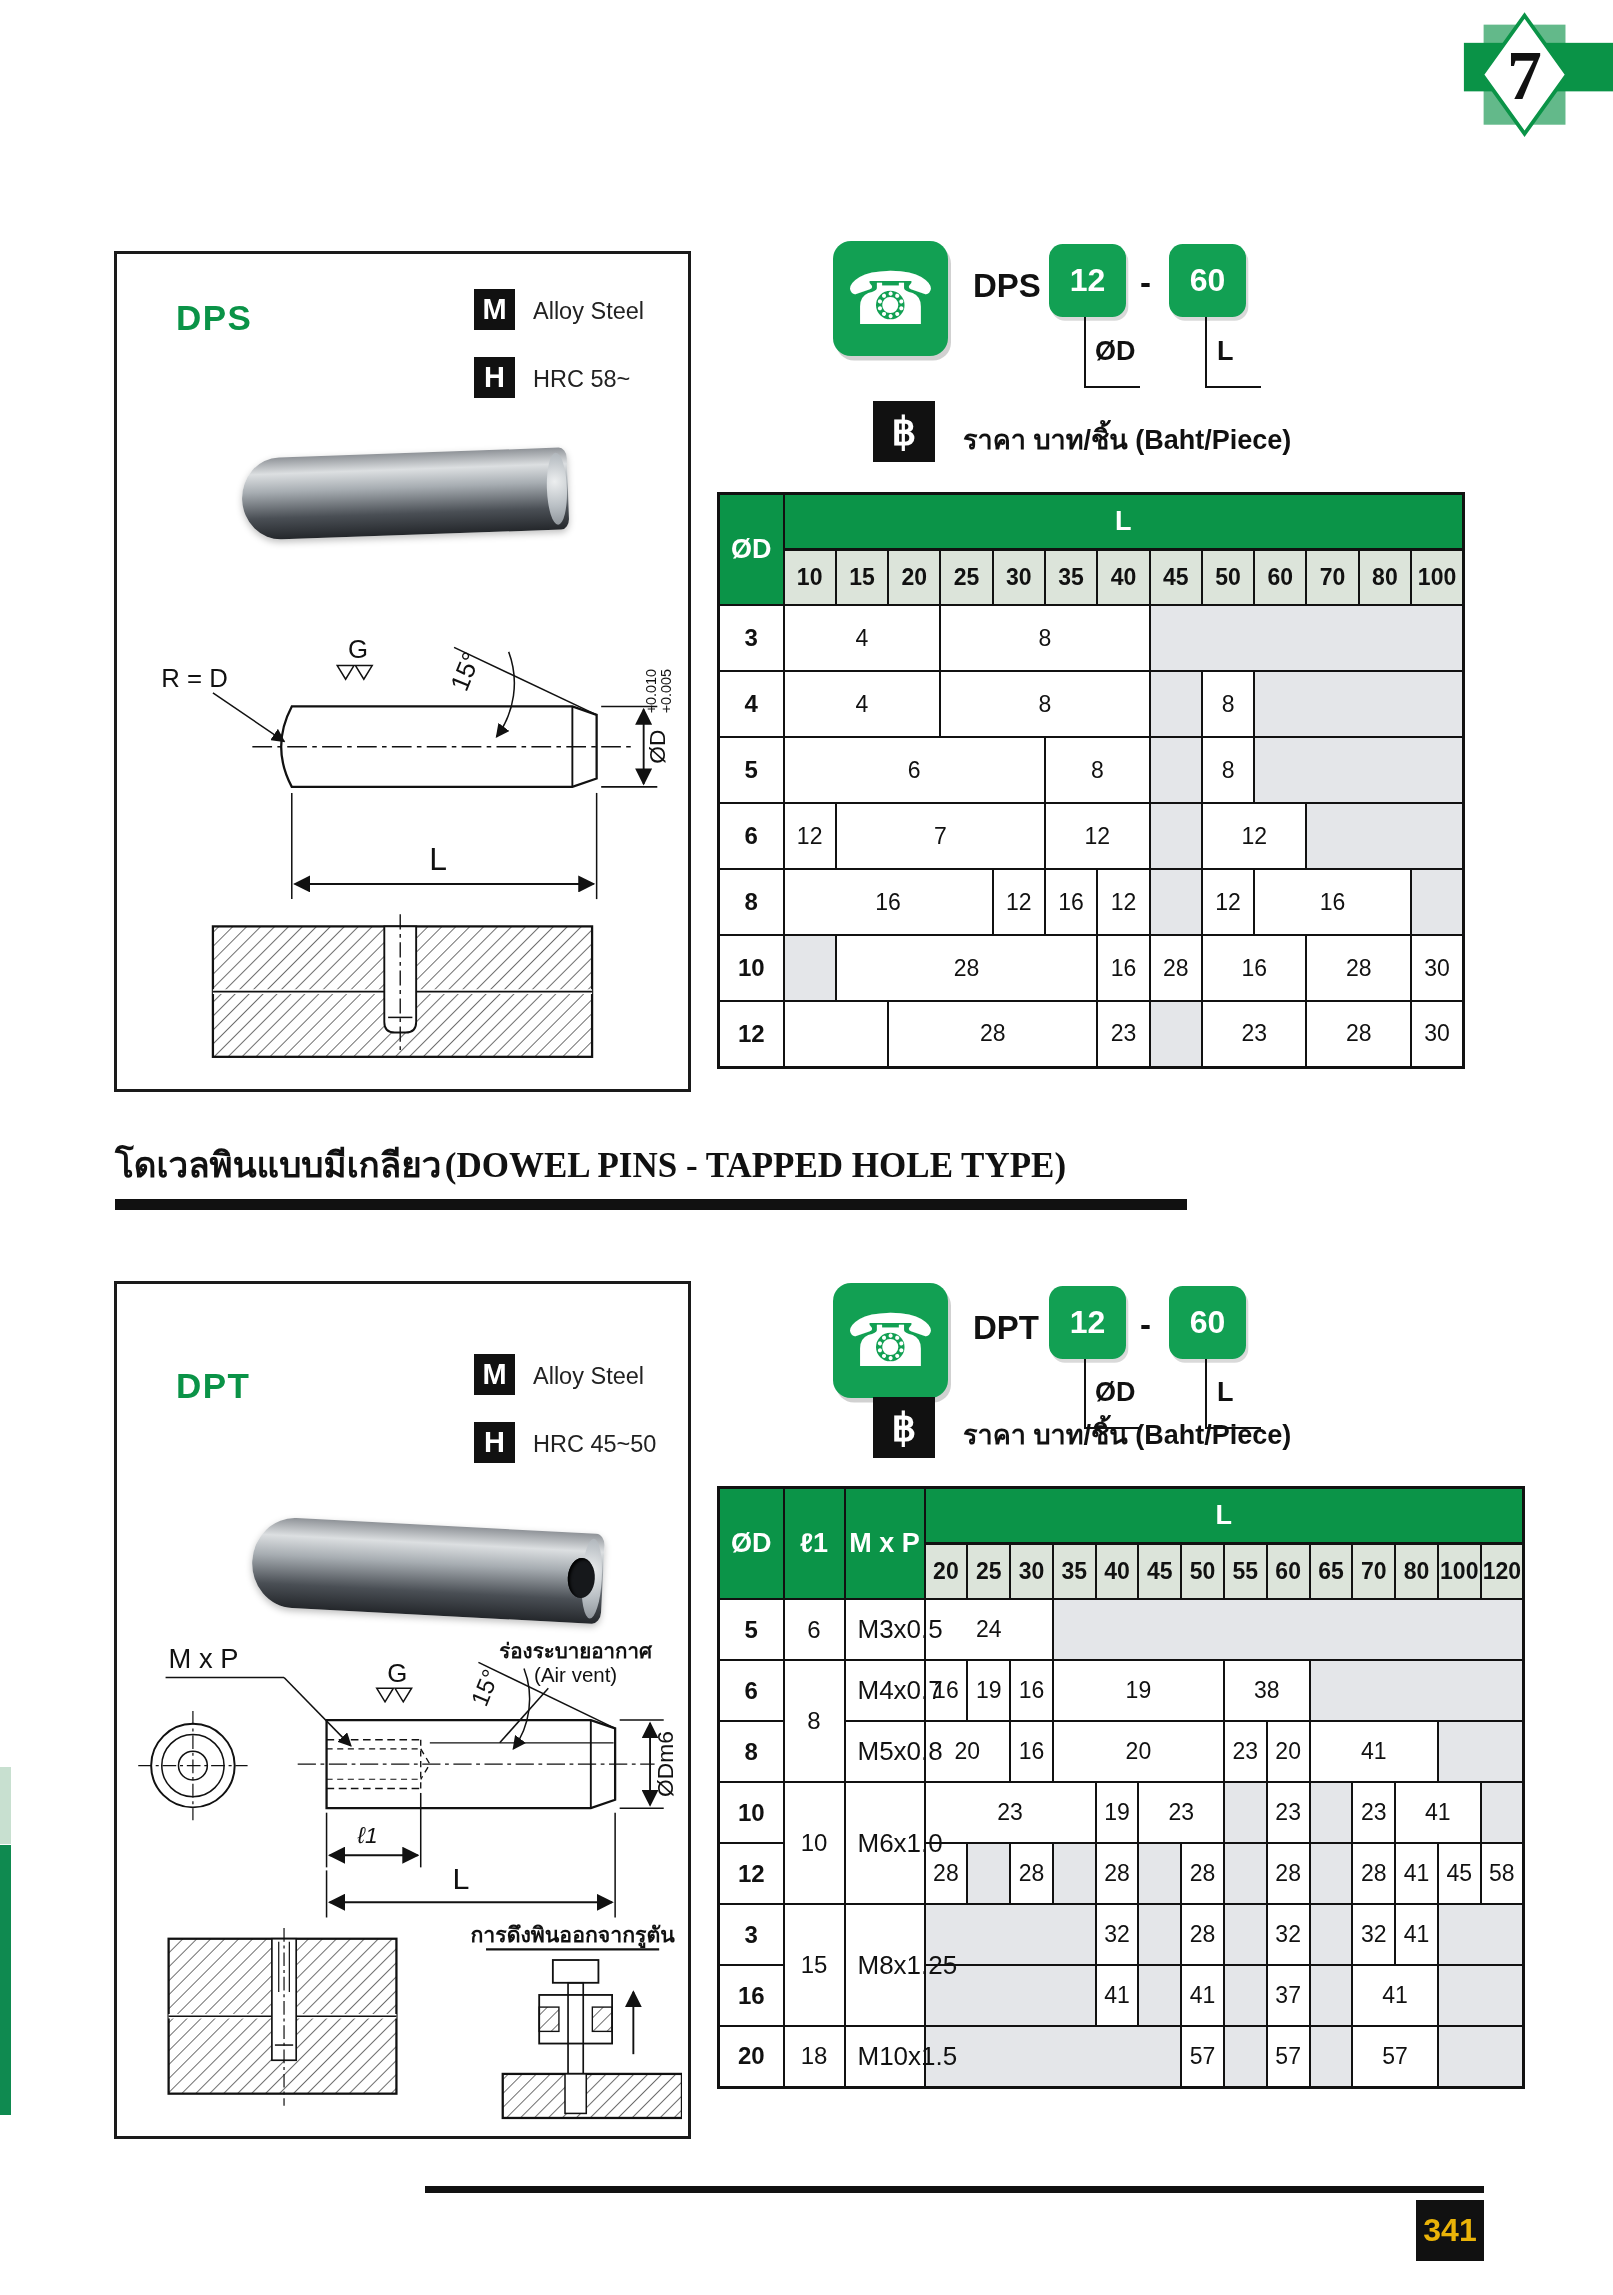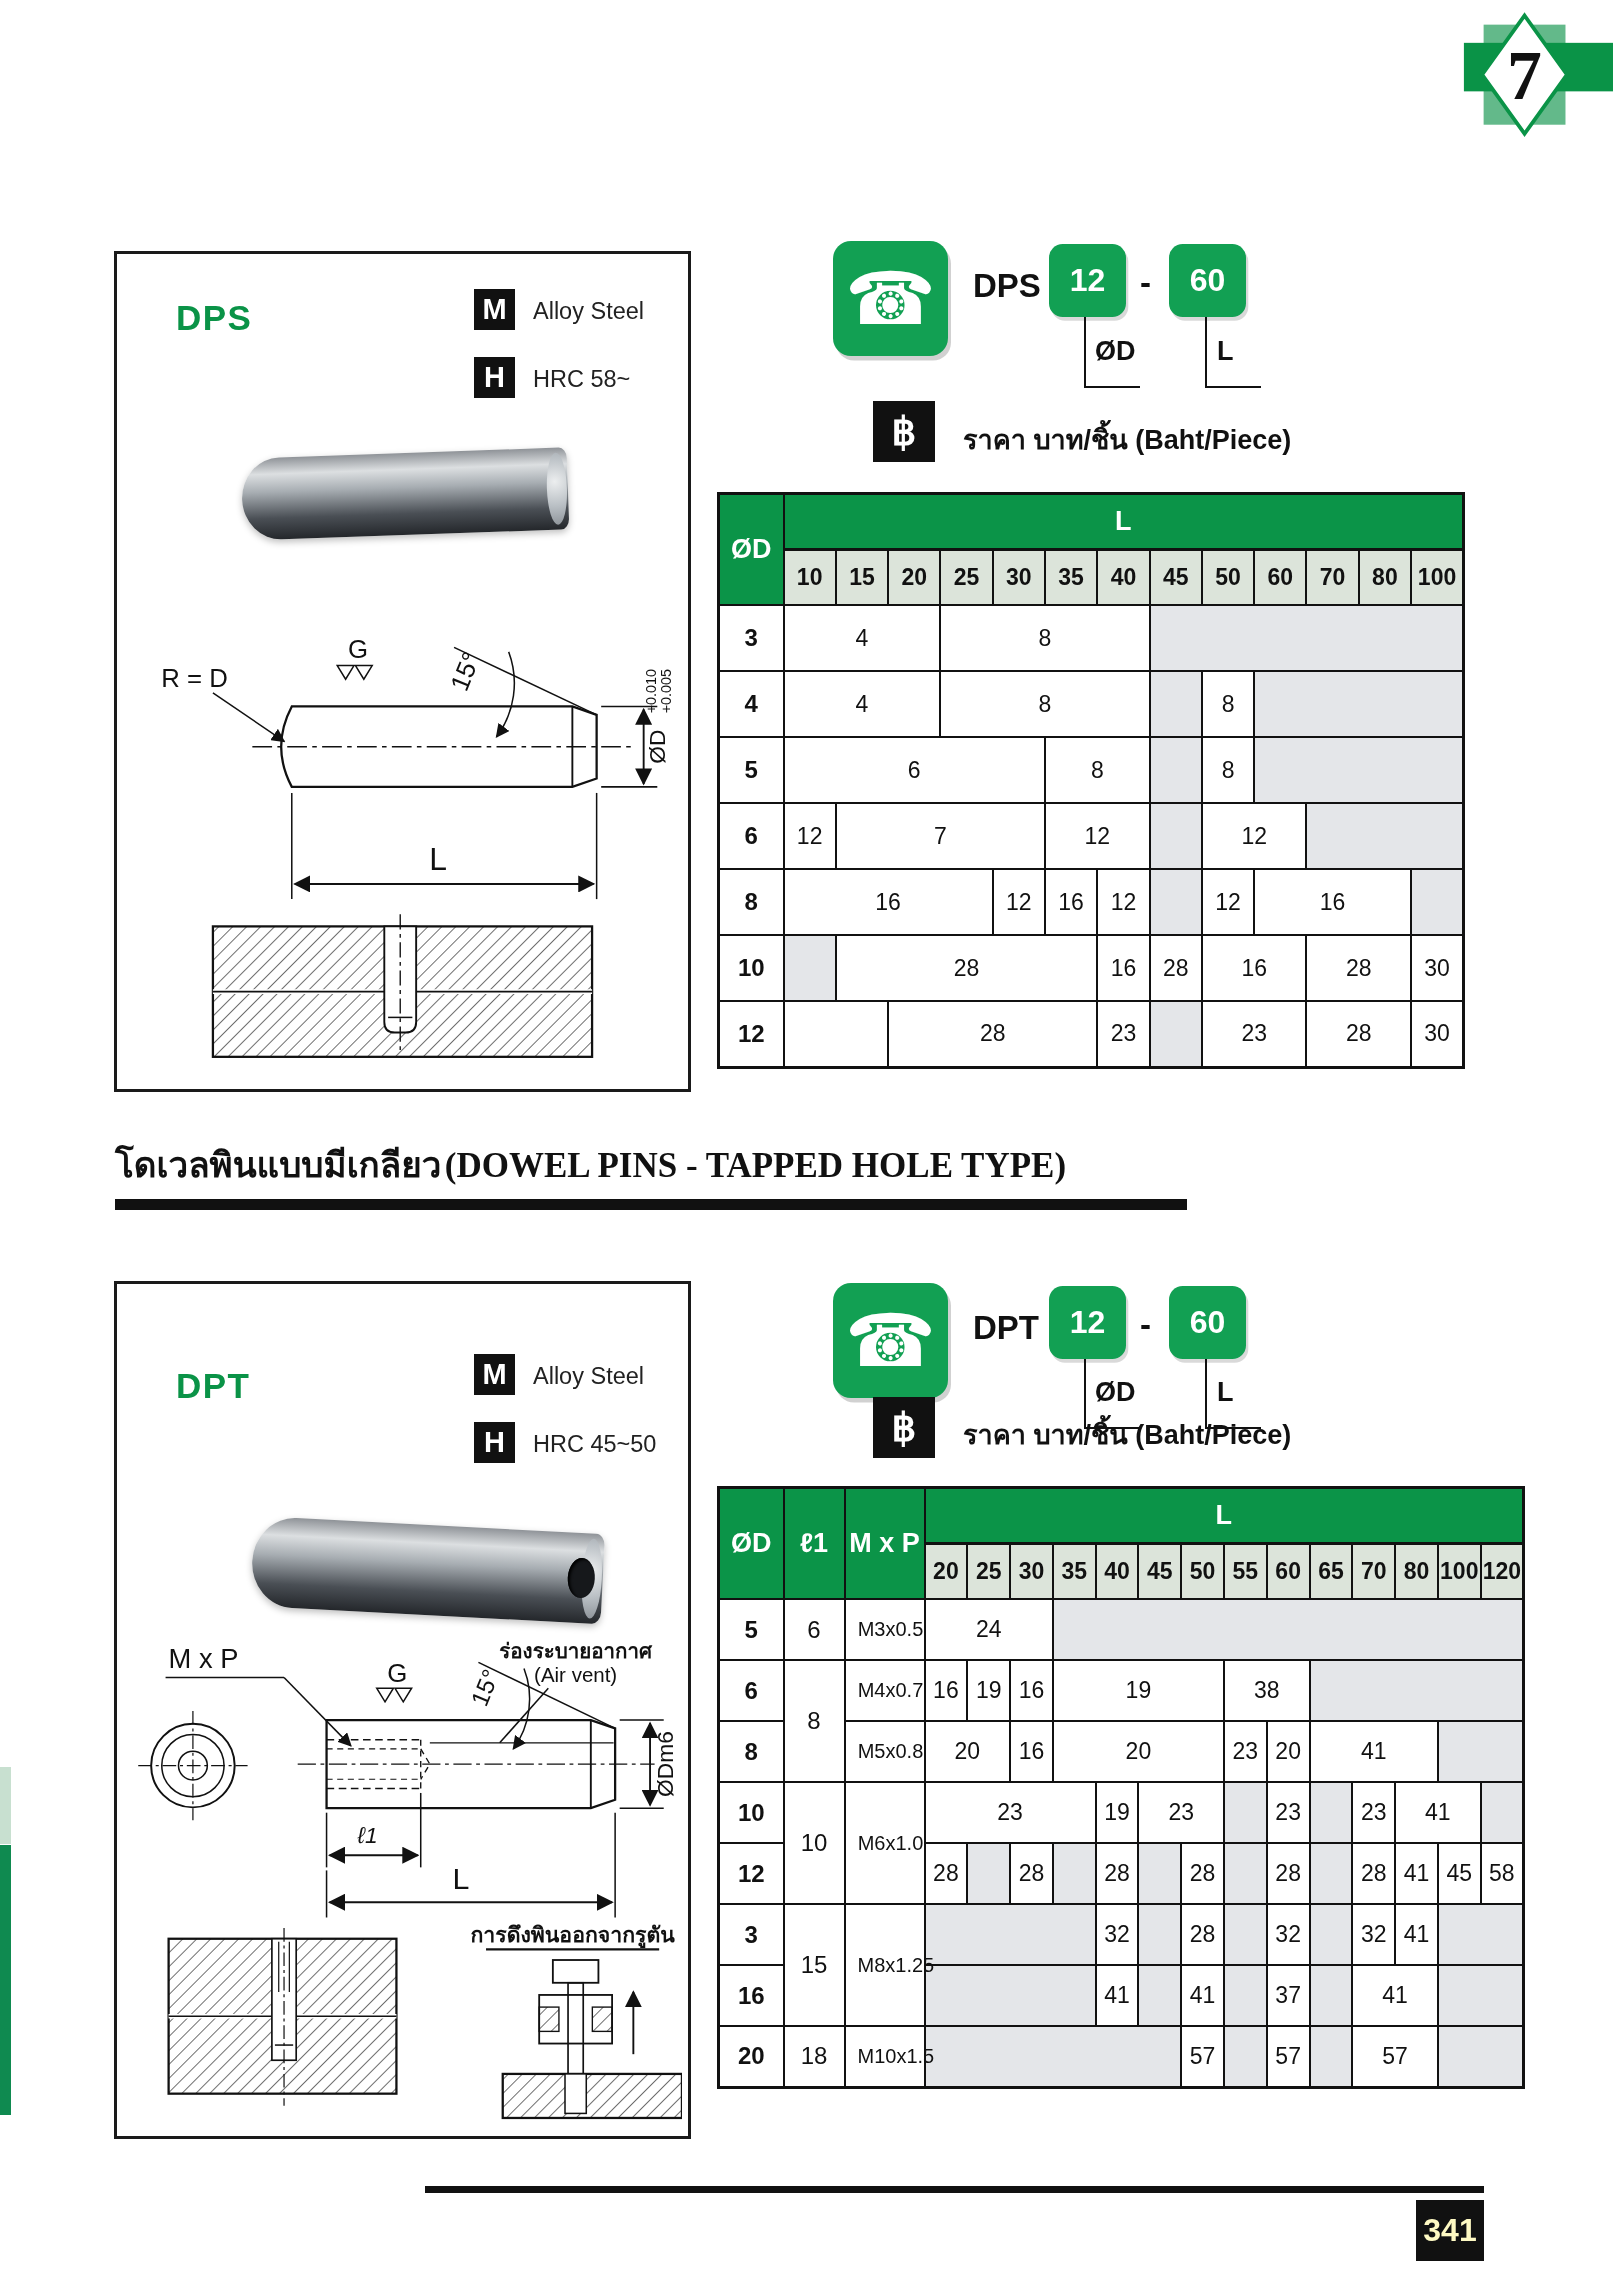--- a/index.html
+++ b/index.html
@@ -46,30 +46,30 @@
   
   table.price-table{border-collapse:collapse;table-layout:fixed;border:3.8px solid #111;background:#fff;}
   .price-table th,.price-table td{border:2.3px solid #111;text-align:center;vertical-align:middle;padding:0;}
   .price-table thead th{height:53px;}
   .price-table .gh{background:#0b9448;color:#fff;font-weight:bold;font-size:27px;}
   .price-table .sub{background:#dce4da;font-weight:bold;font-size:23px;border-top:3.8px solid #111;}
   .price-table tbody td{font-size:23px;}
   .price-table tbody th.dcol{font-weight:bold;font-size:24px;background:#fff;}
   .price-table td.gray{background:#e4e6e9;}
   .price-table td.l1col{font-size:24px;}
-  .price-table td.mxpcol{font-size:20px;padding-left:12px;}
+  .price-table td.mxpcol{font-size:26px;padding-left:12px;}
   #dps-table tbody tr{height:66px;}
   #dpt-table tbody tr{height:61px;}
 
   
   .tab7-num{font-family:"Liberation Serif",serif;font-weight:bold;}
 
   
   .footer-text{font-style:italic;font-weight:bold;font-size:32px;text-align:right;}
-  .page-num{background:#111;color:#fef9c3;font-weight:bold;font-size:32px;display:flex;align-items:center;justify-content:center;}
+  .page-num{background:#111;color:#eab308;font-weight:bold;font-size:32px;display:flex;align-items:center;justify-content:center;}
 
   svg text{font-family:"Liberation Sans",sans-serif;fill:#111;}
 </style>
 </head>
 <body>
 
 <div class="page">
 
 
   <svg class="abs" style="left:1426px;top:10.6px;" width="188" height="141" viewBox="0 0 248 186">

